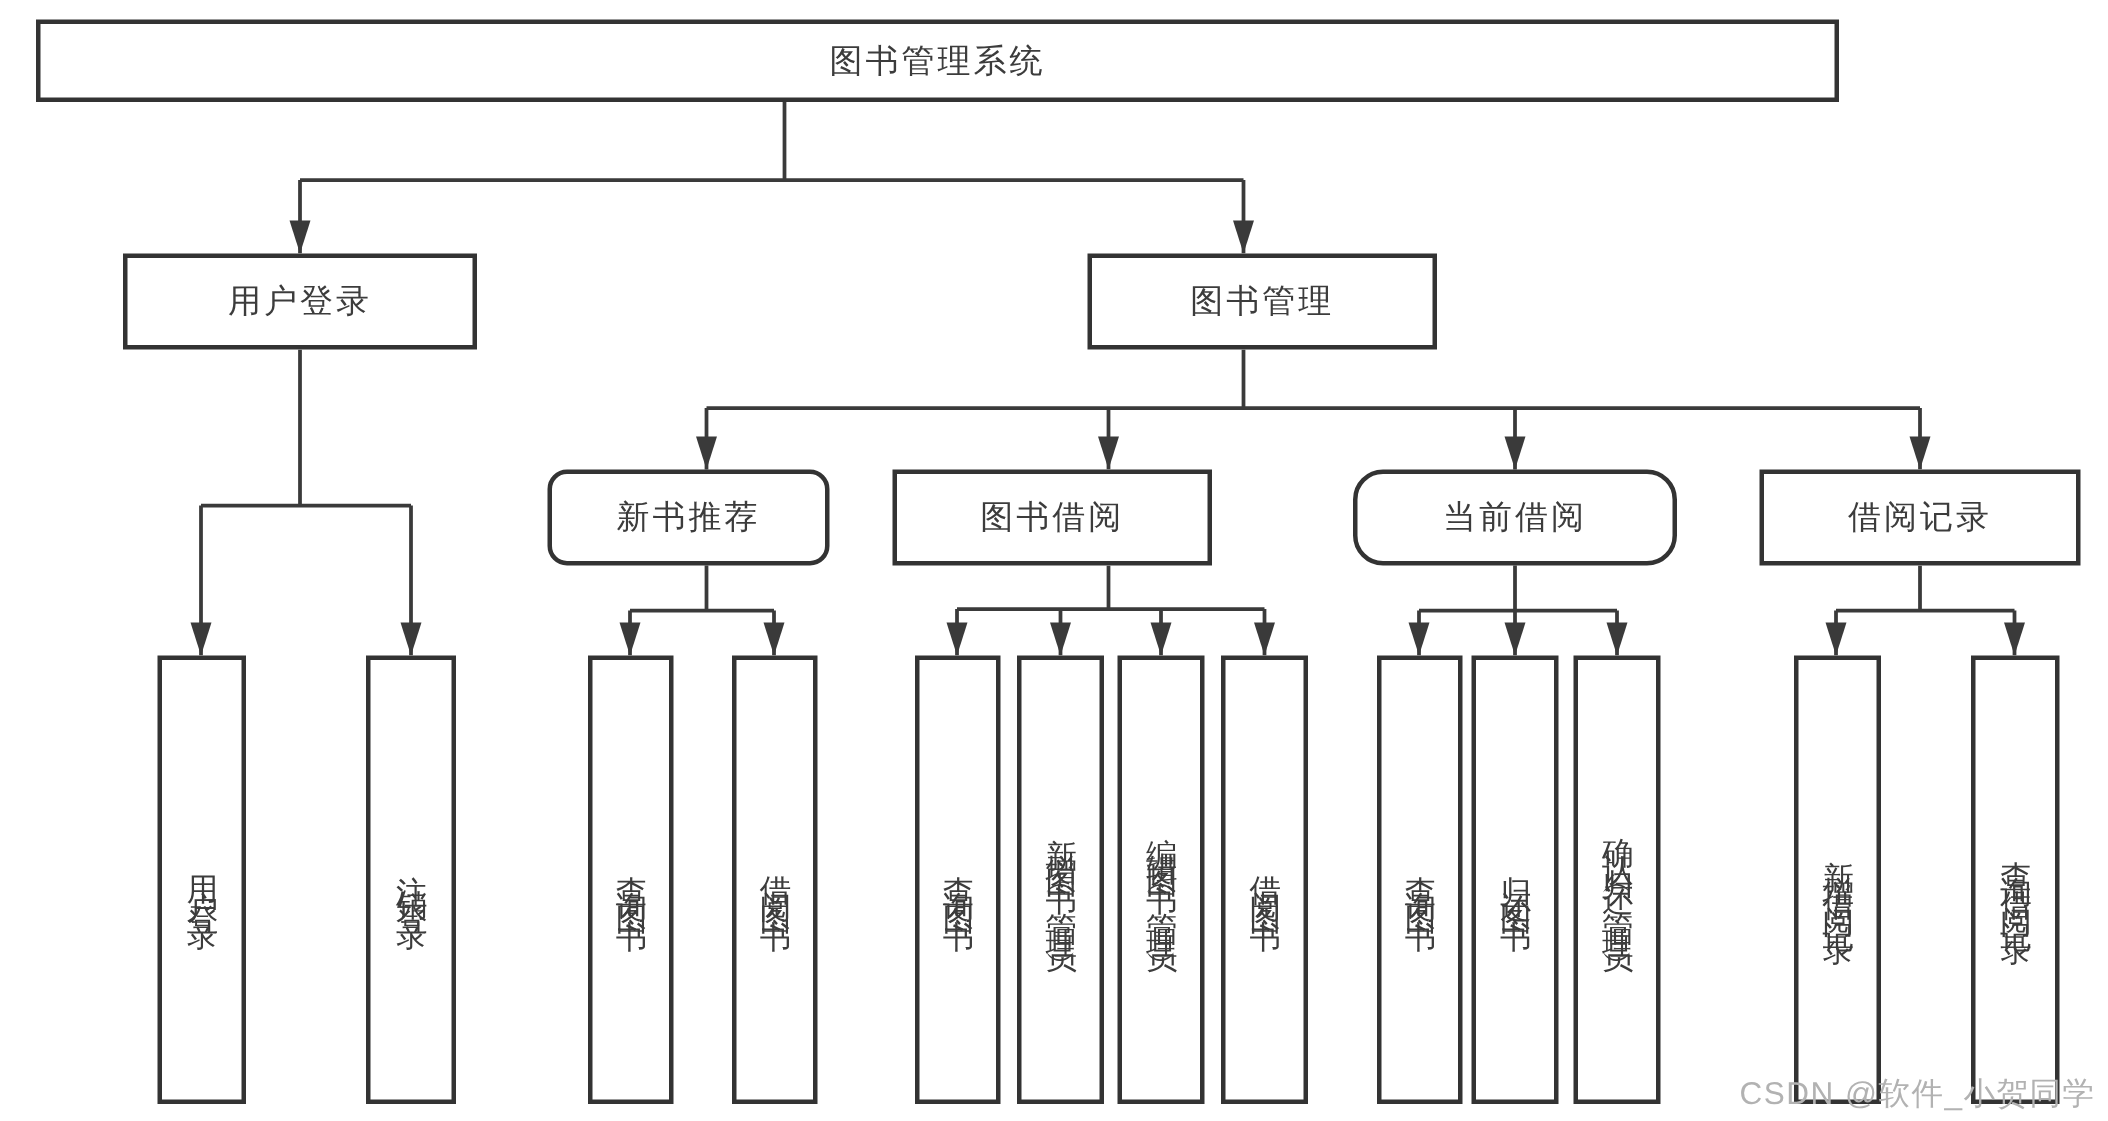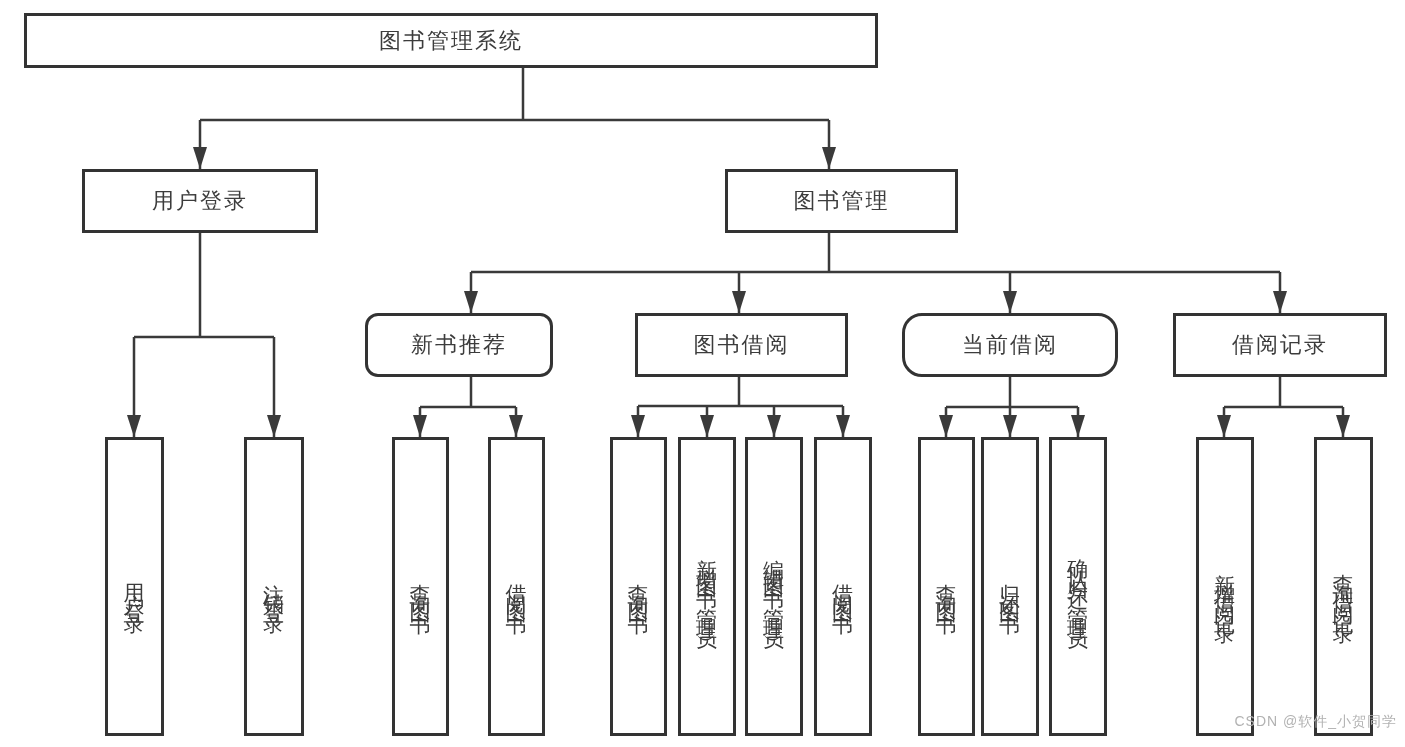--- a/index.html
+++ b/index.html
@@ -37,22 +37,22 @@
     writing-mode: vertical-rl;
     text-orientation: mixed;
     font-size: 21px;
     line-height: 1;
     letter-spacing: 10px;
     color: #3c3c3c;
   }
   .watermark {
     position: absolute;
     right: 8px;
-    bottom: 16px;
-    font-size: 14px;
+    bottom: 4px;
+    font-size: 21px;
     letter-spacing: 1px;
     color: #b2b2b2;
     z-index: 3;
     white-space: nowrap;
   }
 </style>
 </head>
 <body>
 
 <div class="canvas">
@@ -100,35 +100,35 @@
       <polygon fill="#3a3a3a" stroke="none" points="1078,437 1071,415 1085,415"></polygon>
     </g>
 
     <g>
       <path d="M1280 377 V407 M1224 407 H1343 M1224 407 V437 M1343 407 V437"></path>
       <polygon fill="#3a3a3a" stroke="none" points="1224,437 1217,415 1231,415"></polygon>
       <polygon fill="#3a3a3a" stroke="none" points="1343,437 1336,415 1350,415"></polygon>
     </g>
   </svg>
 
-  <div class="box" style="left:24px;top:13px;width:854px;height:55px;">
+  <div class="box" style="left:24px;top:13px;width:1202px;height:55px;">
     <span class="hlabel">图书管理系统</span>
   </div>
 
   <div class="box" style="left:82px;top:169px;width:236px;height:64px;">
     <span class="hlabel">用户登录</span>
   </div>
   <div class="box" style="left:713px;top:169px;width:233px;height:64px;margin-left:12px;">
     <span class="hlabel">图书管理</span>
   </div>
 
   <div class="box" style="left:365px;top:313px;width:188px;height:64px;border-radius:13px;">
     <span class="hlabel">新书推荐</span>
   </div>
-  <div class="box" style="left:635px;top:313px;width:213px;height:64px;">
+  <div class="box" style="left:595px;top:313px;width:213px;height:64px;">
     <span class="hlabel">图书借阅</span>
   </div>
   <div class="box" style="left:902px;top:313px;width:216px;height:64px;border-radius:20px;">
     <span class="hlabel">当前借阅</span>
   </div>
   <div class="box" style="left:1173px;top:313px;width:214px;height:64px;">
     <span class="hlabel">借阅记录</span>
   </div>
 
   <div class="box" style="left:105px;top:437px;width:59px;height:299px;">

